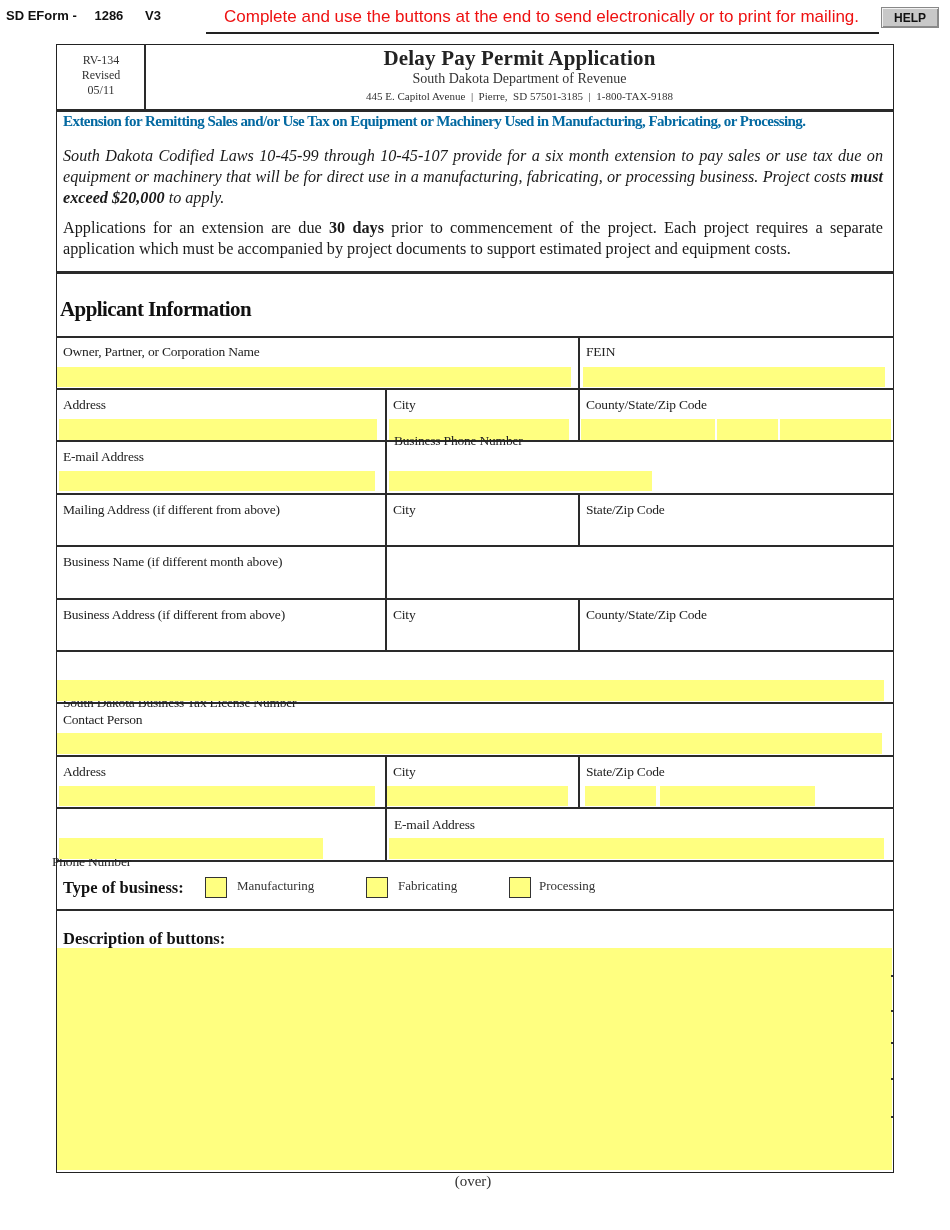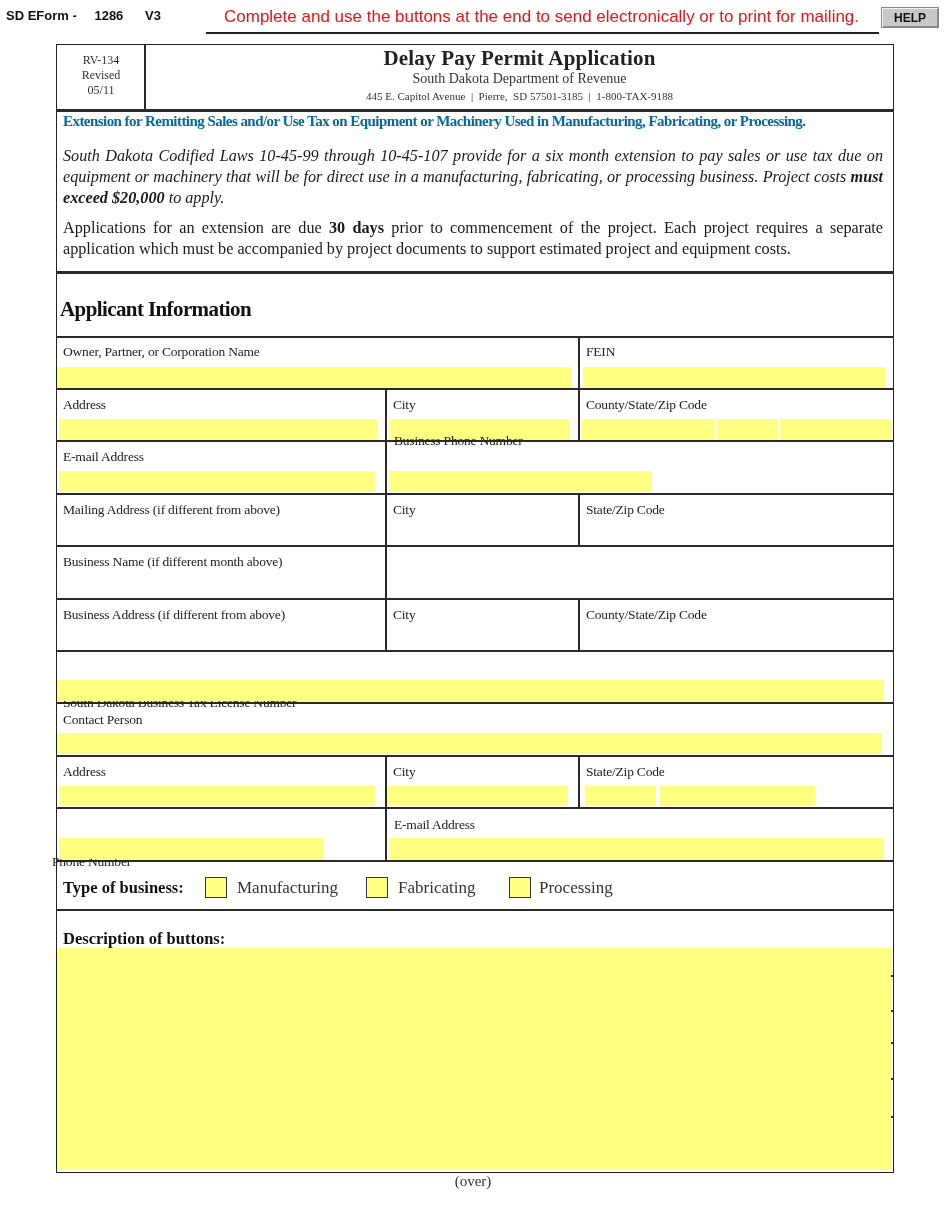--- a/index.html
+++ b/index.html
@@ -35,21 +35,21 @@
   .intro-para b { font-weight: bold; }
 
   .section-title { left: 60px; top: 297px; font-size: 21px; font-weight: bold; letter-spacing: -0.6px; color: #111; }
 
   
   .lbl { position: absolute; font-size: 13.5px; color: #222; white-space: nowrap; letter-spacing: -0.2px; }
   .fill { position: absolute; background: #ffff80; border: none; outline: none; cursor: text; }
 
   .type-label { left: 63px; top: 878px; font-size: 16.5px; font-weight: bold; color: #111; }
   .cb { position: absolute; width: 22px; height: 21px; background: #ffff80; border: 1.5px solid #333; cursor: pointer; }
-  .cb-lbl { position: absolute; font-size: 17px; color: #333; }
+  .cb-lbl { position: absolute; font-size: 13px; color: #333; }
 
   .desc-label { left: 63px; top: 929px; font-size: 16.5px; font-weight: bold; color: #111; }
   .desc-area { left: 57px; top: 948px; width: 835px; height: 222px; background: #ffff80; border: none; resize: none; }
   .tick { position: absolute; left: 891px; width: 2px; height: 2px; background: #333; }
 
   .over { left: 0; top: 1173px; width: 946px; text-align: center; font-size: 15px; color: #333; }
 </style>
 </head>
 <body>
 

